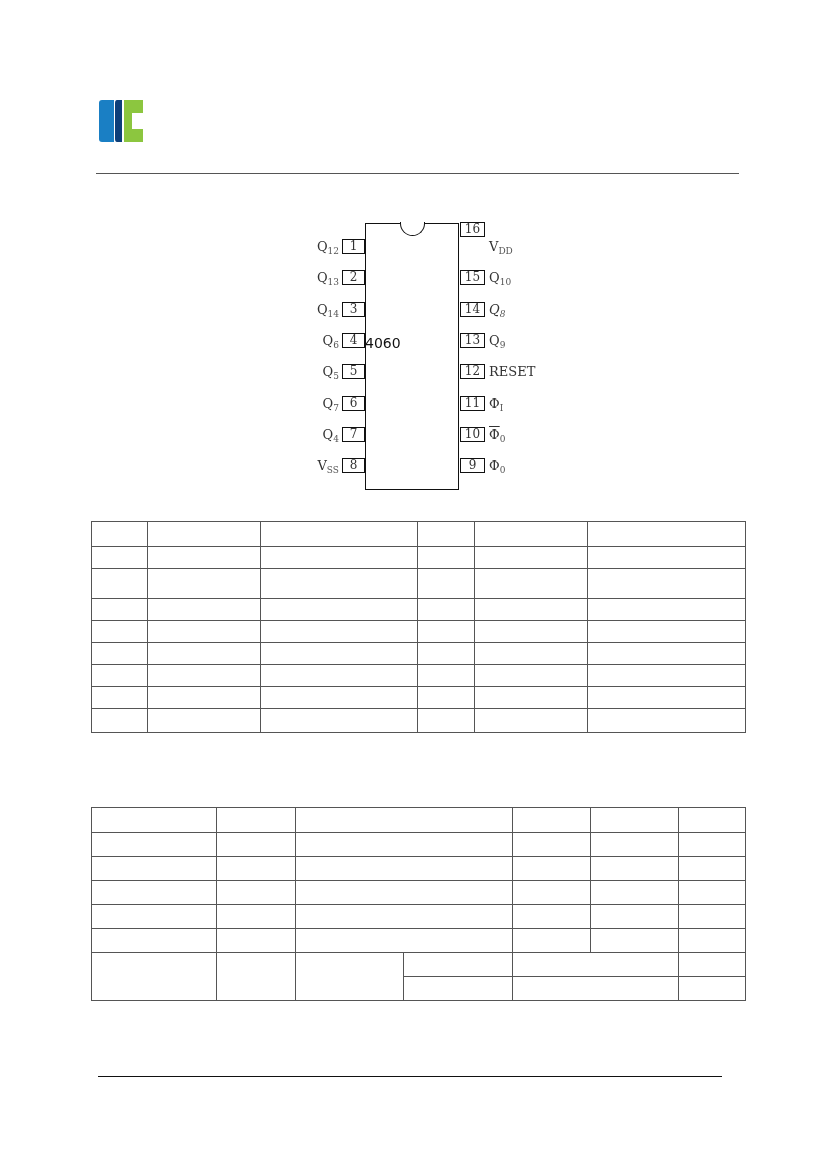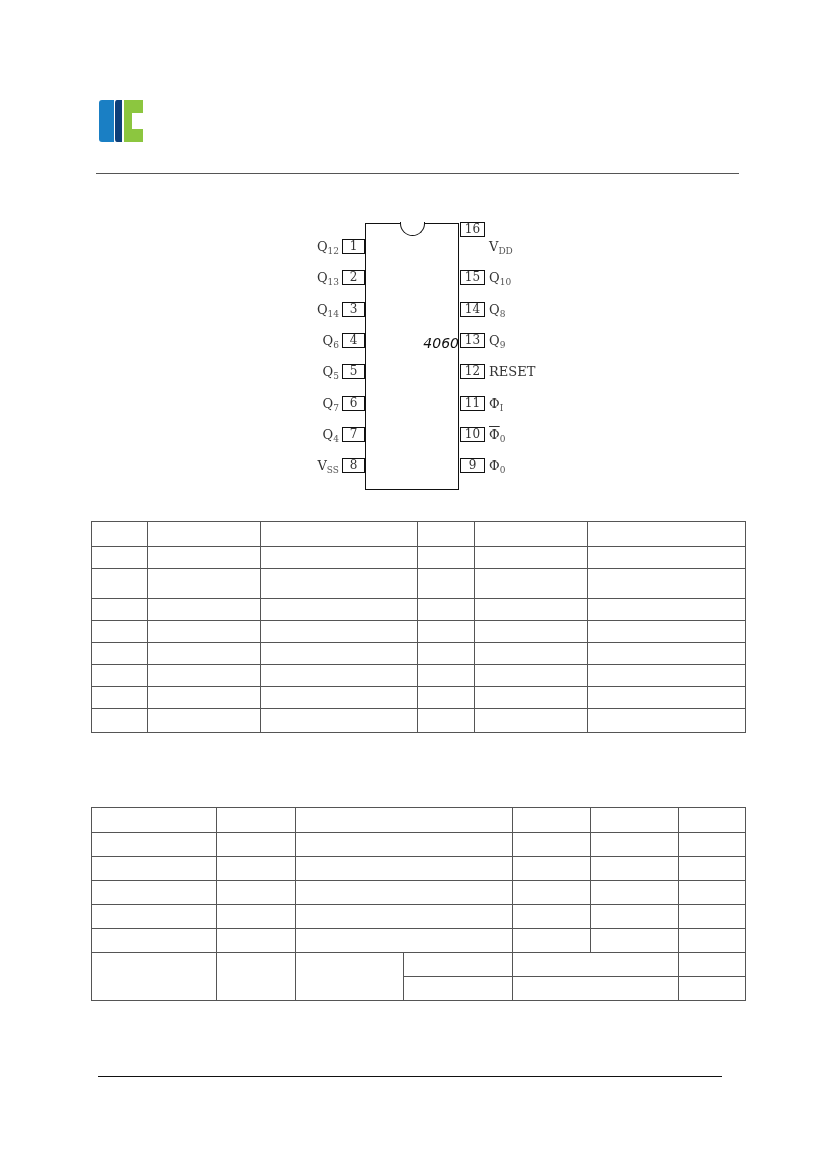--- a/index.html
+++ b/index.html
@@ -6,21 +6,21 @@
   body { width: 827px; height: 1169px; position: relative; overflow: hidden; font-family: "DejaVu Serif", serif; color: #222; }
   .abs { position: absolute; margin-top: 47px; }
   
   .logo { left: 99px; top: 52px; width: 44px; height: 44px; }
   .hr-top { left: 96px; top: 126px; width: 643px; height: 0; border-top: 1.5px solid #555; }
   .hr-bottom { left: 98px; top: 1029px; width: 624px; height: 0; border-top: 1.5px solid #111; }
 
   
   .chip-body { left: 365px; top: 176px; width: 94px; height: 267px; border: 1px solid #111; box-sizing: border-box; background: #fff; }
   .notch { left: 400px; top: 175px; width: 25px; height: 14px; border: 1px solid #111; border-top: none; border-radius: 0 0 13px 13px; background: #fff; box-sizing: border-box; }
-  .chip-label { left: 365px; top: 288px; width: 94px; text-align: right; font-family: "DejaVu Sans", sans-serif; font-size: 14px; color: #111; font-style: italic; }
+  .chip-label { left: 365px; top: 288px; width: 94px; text-align: left; font-family: "DejaVu Sans", sans-serif; font-size: 14px; color: #111; }
   .pin-box { width: 23px; height: 15px; border: 1px solid #111; box-sizing: border-box; background: #fff; font-size: 12px; line-height: 13px; text-align: center; color: #333; }
   .pin-box.left { left: 342px; }
   .pin-box.right { left: 460px; width: 25px; }
   .pin-name { font-size: 13px; line-height: 15px; color: #333; white-space: nowrap; }
   .pin-name.left { right: 488px; text-align: right; }
   .pin-name.right { left: 489px; text-align: center; }
   .pin-name sub { font-size: 9px; vertical-align: -3px; color: #555; }
   .overbar { text-decoration: overline; }
 
   
@@ -60,21 +60,21 @@
       <div class="abs pin-name left" style="top: 349px;"><span>Q</span><sub>7</sub></div>
       <div class="abs pin-box left" style="top: 380px;">7</div>
       <div class="abs pin-name left" style="top: 380px;"><span>Q</span><sub>4</sub></div>
       <div class="abs pin-box left" style="top: 411px;">8</div>
       <div class="abs pin-name left" style="top: 411px;"><span>V</span><sub>SS</sub></div>
       <div class="abs pin-box right" style="top: 175px;">16</div>
       <div class="abs pin-name right" style="top: 192px;"><span>V</span><sub>DD</sub></div>
       <div class="abs pin-box right" style="top: 223px; text-align: center;">15</div>
       <div class="abs pin-name right" style="top: 223px;"><span>Q</span><sub>10</sub></div>
       <div class="abs pin-box right" style="top: 255px;">14</div>
-      <div class="abs pin-name right" style="top: 255px;"><span>Q</span><sub>8</sub></div>
+      <div class="abs pin-name right" style="top: 255px; font-style: italic;"><span>Q</span><sub>8</sub></div>
       <div class="abs pin-box right" style="top: 286px;">13</div>
       <div class="abs pin-name right" style="top: 286px;"><span>Q</span><sub>9</sub></div>
       <div class="abs pin-box right" style="top: 317px;">12</div>
       <div class="abs pin-name right" style="top: 317px;"><span>RESET</span><sub></sub></div>
       <div class="abs pin-box right" style="top: 349px; text-align: center;">11</div>
       <div class="abs pin-name right" style="top: 349px;"><span>Φ</span><sub>I</sub></div>
       <div class="abs pin-box right" style="top: 380px;">10</div>
       <div class="abs pin-name right" style="top: 380px;"><span class="overbar">Φ</span><sub>0</sub></div>
       <div class="abs pin-box right" style="top: 411px;">9</div>
       <div class="abs pin-name right" style="top: 411px;"><span>Φ</span><sub>0</sub></div>

